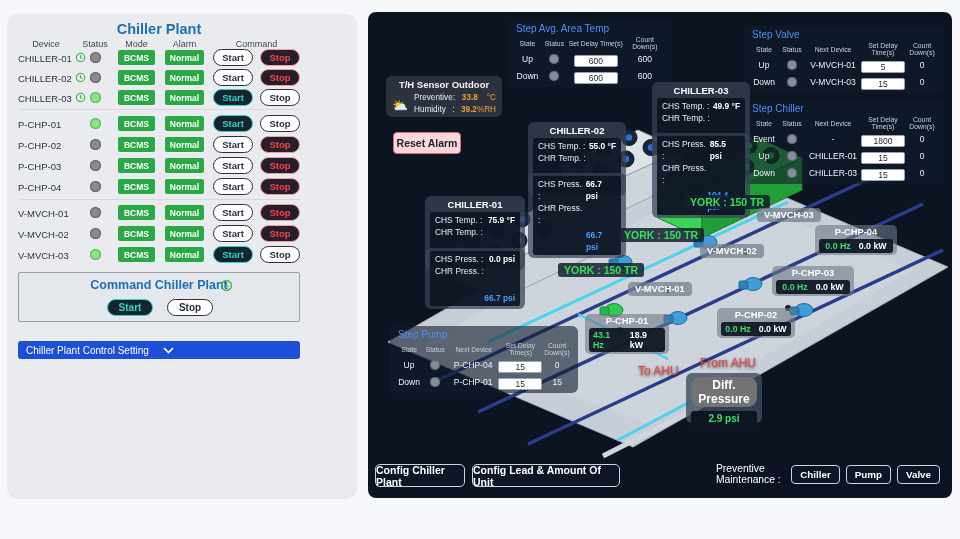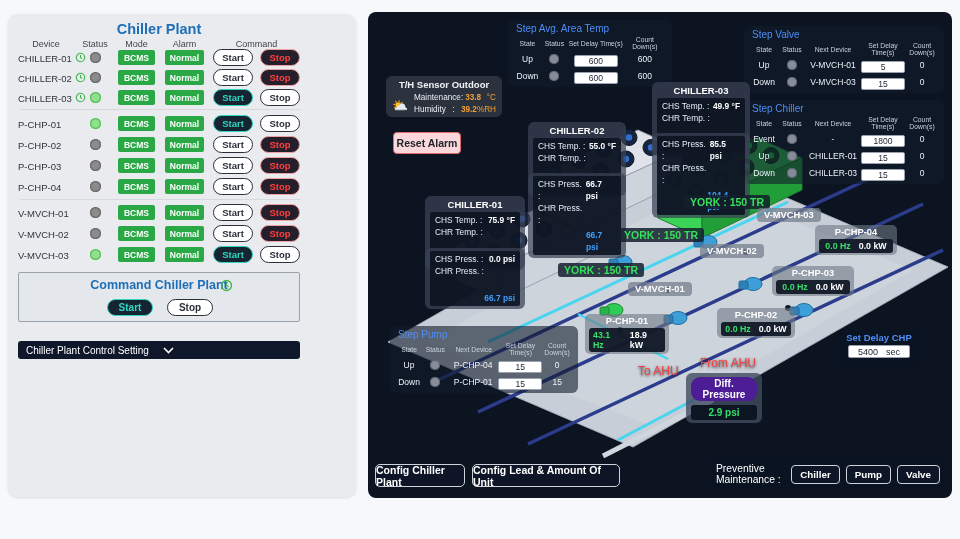--- a/index.html
+++ b/index.html
@@ -35,21 +35,21 @@
   #cmd-box { position:absolute; left:10px; top:258px; width:282px; height:50px;
     border:1.2px solid #99a1ab; border-radius:2px; background:#e4e7eb; }
   #cmd-title { position:absolute; left:0; top:5px; width:100%; text-align:center;
     font-size:12.5px; font-weight:bold; color:#1d6fb8; }
   #cmd-clock { position:absolute; right:66px; top:6px; width:13px; height:13px; }
   .cmdbtn { position:absolute; top:26px; width:46px; height:17px; border-radius:9px; font-size:10px;
     font-weight:bold; display:flex; align-items:center; justify-content:center; cursor:pointer; }
   #cmd-start { left:88px; }
   #cmd-stop  { left:148px; }
 
-  #ctrl-setting { position:absolute; left:10px; top:327px; width:282px; height:18px; background:#0f172a;
+  #ctrl-setting { position:absolute; left:10px; top:327px; width:282px; height:18px; background:#1d4ed8;
     border-radius:3px; color:#fff; font-size:10px; display:flex; align-items:center; padding-left:8px; cursor:pointer; }
   #ctrl-setting svg { margin-left:14px; }
 
   
   #plant { position:absolute; left:368px; top:12px; width:584px; height:486px;
     background:#0c1422; border-radius:8px; overflow:hidden; }
   #scene { position:absolute; left:0; top:0; }
 
   #avg-box { position:absolute; left:18px; top:10px; width:118px; height:46px; background:#060c16; border-radius:4px; }
   #avg-pill { position:absolute; left:6px; top:5px; width:106px; height:16px; background:#2bd4b4; border-radius:8px;
@@ -95,21 +95,21 @@
   .vlab { position:absolute; background:rgba(118,128,142,.75); color:#fff; font-size:9.3px;
     font-weight:bold; border-radius:4px; padding:2px 7px; }
   .pbox { position:absolute; background:rgba(110,120,134,.6); border-radius:5px; padding:2px 4px; }
   .pbox .nm { color:#fff; font-size:9.3px; font-weight:bold; text-align:center; margin-bottom:2px; }
   .pbox .pv { background:rgba(13,21,35,.92); border-radius:3px; display:flex; gap:8px; justify-content:center;
     font-size:8.8px; font-weight:bold; padding:2px 4px; }
   .hz { color:#35e06a; } .kw { color:#fff; }
 
   .ahu { position:absolute; color:#ef4444; font-weight:normal; font-size:12px; text-shadow:0 1px 3px rgba(0,0,0,.8); }
   #diff-box { position:absolute; left:318px; top:361px; width:76px; height:50px; background:rgba(64,75,95,.8); border-radius:6px; padding:4px 5px; }
-  #diff-pill { background:#4c1d95; color:#fff; border-radius:9px; font-size:10px; font-weight:bold; text-align:center; padding:1px 2px; }
+  #diff-pill { background:#737373; color:#fff; border-radius:9px; font-size:12px; font-weight:bold; text-align:center; padding:1px 2px; }
   #diff-val { background:#0d1523; border-radius:3px; color:#35e06a; font-weight:bold; text-align:center;
     font-size:10px; margin-top:4px; padding:2px; }
 
   #sdchp { position:absolute; left:472px; top:318px; width:78px; height:35px; background:#0a1322; border-radius:4px; padding:2px 4px; }
   #sdchp .t { color:#4f8ef7; font-size:9.5px; font-weight:bold; text-align:center; }
   #sdchp-input { background:#fff; border:1px solid #9aa2b0; border-radius:2px; margin:2px auto 0; width:62px; height:13px;
     display:flex; justify-content:center; gap:8px; color:#1a2230; font-size:9px; line-height:12px; }
 
   .fbtn { position:absolute; background:#0d1526; border:1px solid #cfd4da; border-radius:5px; color:#fff;
     font-size:10.5px; font-weight:bold; display:flex; align-items:center; justify-content:center; cursor:pointer; height:23px; }
@@ -416,21 +416,21 @@
         <span class="c4"><span class="mini">15</span></span>
         <span class="c5 cc">0</span>
       </div>
     </div>
 
     <div id="th-box">
       <div class="t2">T/H Sensor Outdoor</div>
       <span id="weather">⛅</span>
       <div id="th-lines">
         <div class="throw">
-          <span class="tl">Maintenance</span>
+          <span class="tl">Preventive</span>
           <span class="cl">:</span>
           <span class="tv">33.8</span>
           <span class="tu">°C</span>
         </div>
         <div class="throw">
           <span class="tl">Humidity</span>
           <span class="cl">:</span>
           <span class="tv">39.2</span>
           <span class="tu">%RH</span>
         </div>
@@ -580,27 +580,20 @@
     </div>
 
     <div class="ahu" style="left:270px;top:352px">To AHU</div>
     <div class="ahu" style="left:332px;top:344px">From AHU</div>
 
     <div id="diff-box">
       <div id="diff-pill">Diff. Pressure</div>
       <div id="diff-val">2.9 psi</div>
     </div>
 
-    <div id="sdchp">
-      <div class="t">Set Delay CHP</div>
-      <div id="sdchp-input">
-        <span>5400</span>
-        <span>sec</span>
-      </div>
-    </div>
 
     <div class="fbtn" style="left:7px;top:452px;width:90px">Config Chiller Plant</div>
     <div class="fbtn" style="left:104px;top:452px;width:148px">Config Lead &amp; Amount Of Unit</div>
     <div id="pm-bar">
       <span id="pm-label">Preventive Maintenance :</span>
       <span class="pmbtn">Chiller</span>
       <span class="pmbtn">Pump</span>
       <span class="pmbtn">Valve</span>
     </div>
   </div>

